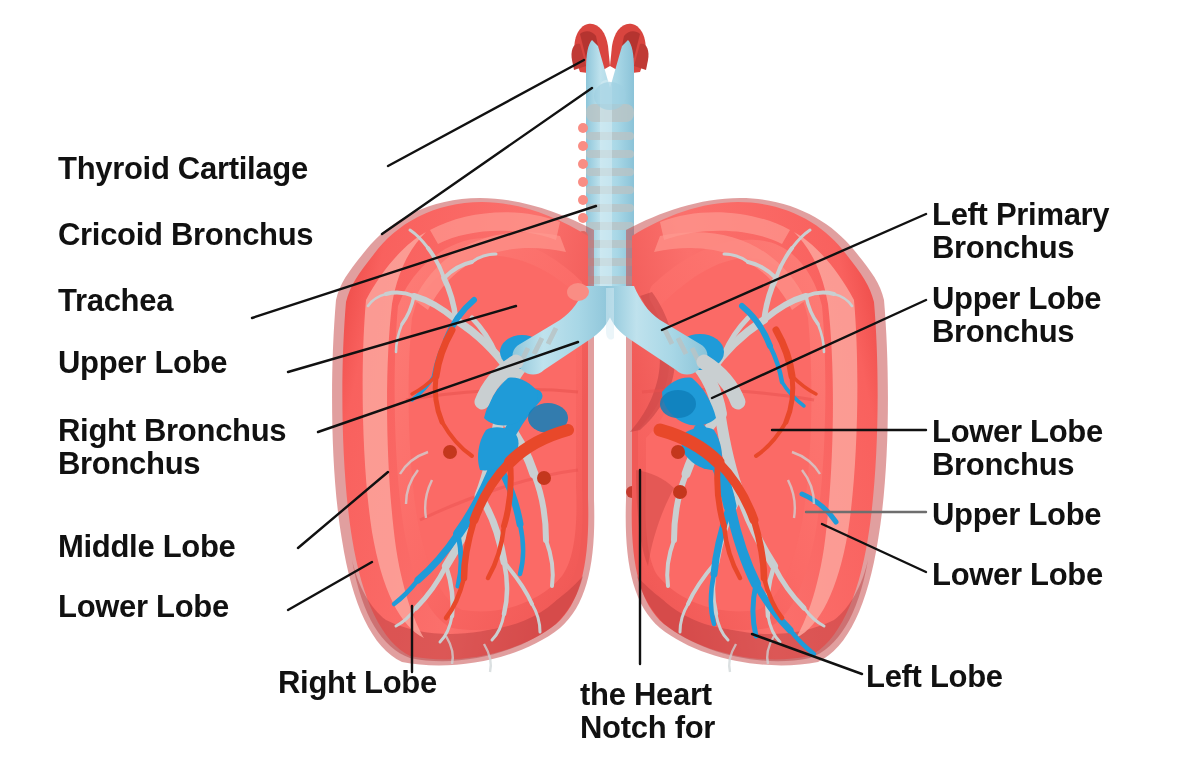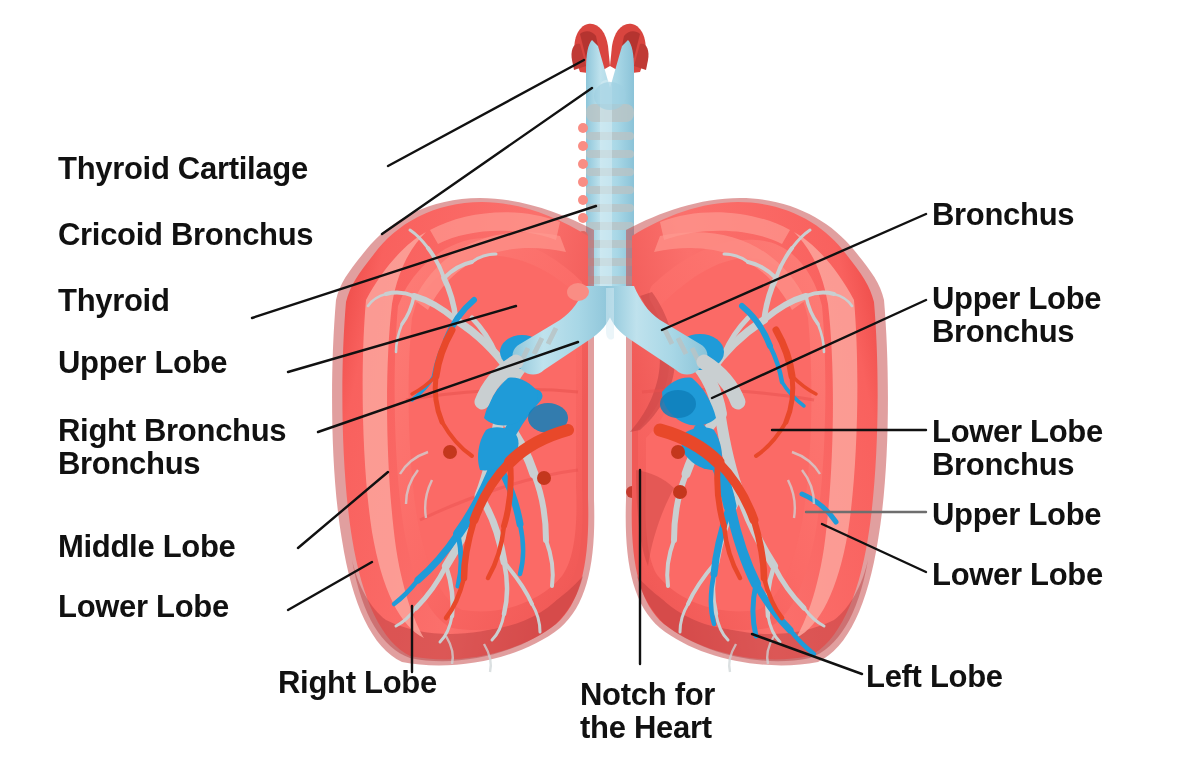--- a/index.html
+++ b/index.html
@@ -393,32 +393,32 @@
       <polyline points="926,512 806,512" fill="none" stroke="#6e6e6e" stroke-width="2.4" stroke-linecap="round"></polyline>
       <polyline points="926,572 822,524" fill="none" stroke="#111111" stroke-width="2.4" stroke-linecap="round"></polyline>
       <polyline points="412,672 412,606" fill="none" stroke="#111111" stroke-width="2.4" stroke-linecap="round"></polyline>
       <polyline points="640,664 640,470" fill="none" stroke="#111111" stroke-width="2.4" stroke-linecap="round"></polyline>
       <polyline points="862,674 752,634" fill="none" stroke="#111111" stroke-width="2.4" stroke-linecap="round"></polyline>
     </svg>
 
   <div id="labels-left">
       <div class="label l" style="left: 58px; top: 152px;"><div>Thyroid Cartilage</div></div>
       <div class="label l" style="left: 58px; top: 218px;"><div>Cricoid Bronchus</div></div>
-      <div class="label l" style="left: 58px; top: 284px;"><div>Thyroid</div></div>
+      <div class="label l" style="left: 58px; top: 284px;"><div>Trachea</div></div>
       <div class="label l" style="left: 58px; top: 346px;"><div>Upper Lobe</div></div>
       <div class="label l" style="left: 58px; top: 414px;"><div>Right Bronchus</div><div>Bronchus</div></div>
       <div class="label l" style="left: 58px; top: 530px;"><div>Middle Lobe</div></div>
       <div class="label l" style="left: 58px; top: 590px;"><div>Lower Lobe</div></div>
     </div>
   <div id="labels-right">
-      <div class="label r" style="left: 932px; top: 198px;"><div>Bronchus</div></div>
+      <div class="label r" style="left: 932px; top: 198px;"><div>Left Primary</div><div>Bronchus</div></div>
       <div class="label r" style="left: 932px; top: 282px;"><div>Upper Lobe</div><div>Bronchus</div></div>
       <div class="label r" style="left: 932px; top: 415px;"><div>Lower Lobe</div><div>Bronchus</div></div>
       <div class="label r" style="left: 932px; top: 498px;"><div>Upper Lobe</div></div>
       <div class="label r" style="left: 932px; top: 558px;"><div>Lower Lobe</div></div>
     </div>
   <div id="labels-bottom">
       <div class="label c" style="left: 278px; top: 666px;"><div>Right Lobe</div></div>
-      <div class="label c" style="left: 580px; top: 678px;"><div>Notch for</div><div>the Heart</div></div>
+      <div class="label c" style="left: 580px; top: 678px;"><div>the Heart</div><div>Notch for</div></div>
       <div class="label c" style="left: 866px; top: 660px; text-align: right;"><div>Left Lobe</div></div>
     </div>
 
 </div>
 
 </body></html>

